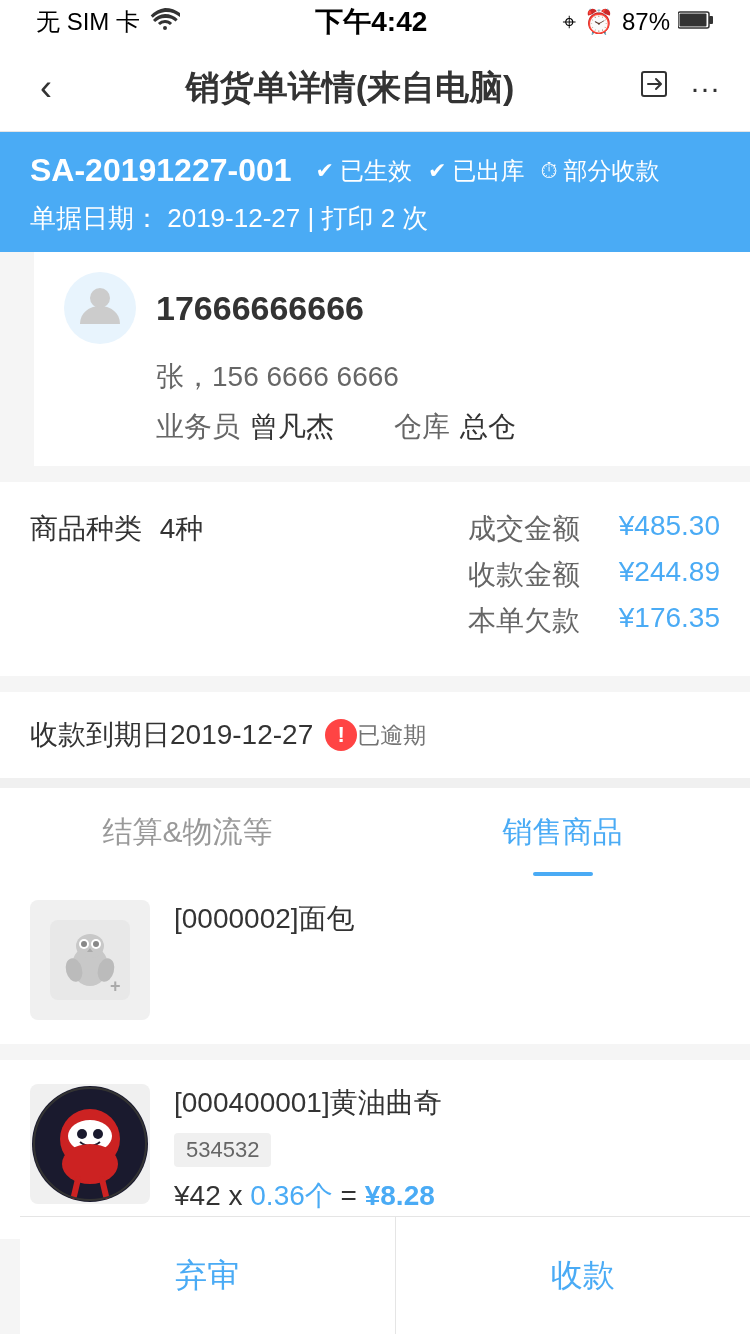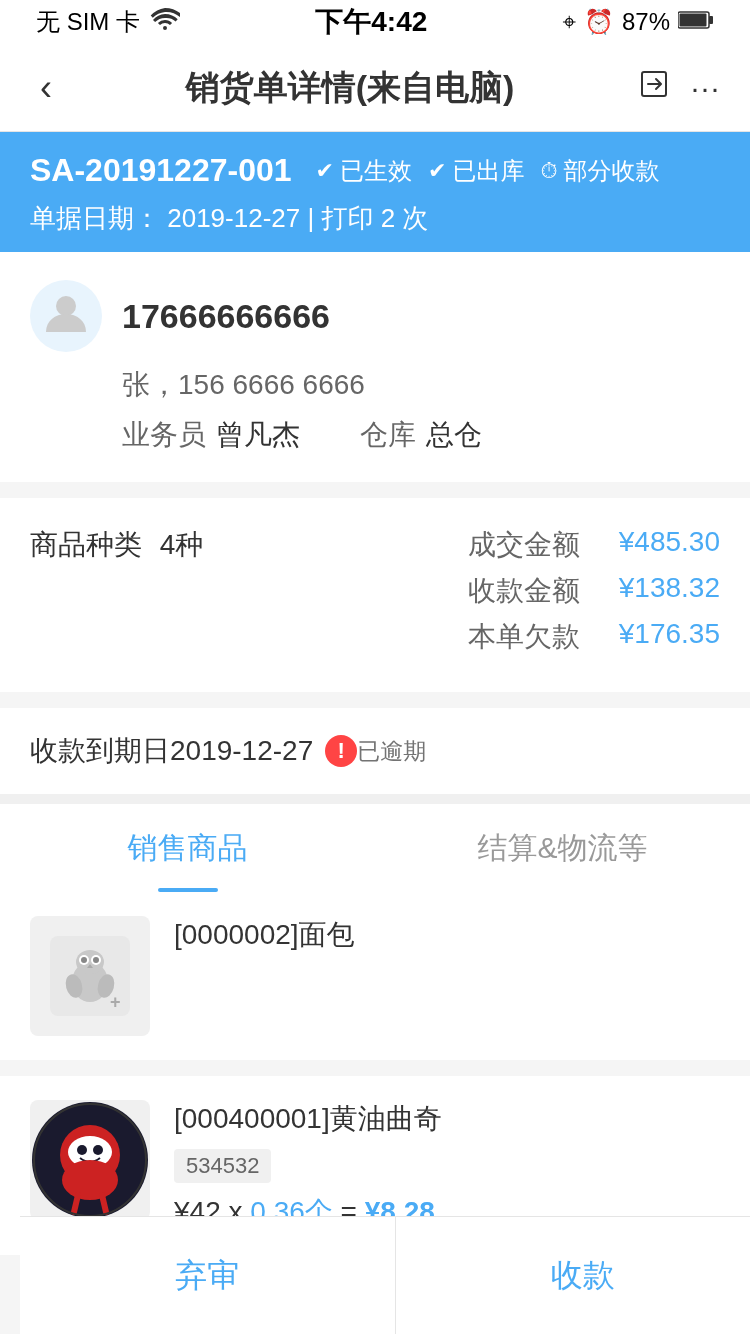--- a/index.html
+++ b/index.html
@@ -82,22 +82,23 @@
     }
     .status-tag .icon { font-size: 22px; }
     .banner-bottom {
       color: #fff;
       font-size: 26px;
     }
 
     
     .customer-section {
       background: #fff;
-      padding: 28px 30px;
+      padding: 20px 30px;
       margin-bottom: 16px;
+      margin-left: 34px;
     }
     .customer-header {
       display: flex;
       align-items: center;
       gap: 20px;
       margin-bottom: 14px;
     }
     .avatar {
       width: 72px;
       height: 72px;
@@ -368,43 +369,43 @@
       <span>商品种类</span>
       <span style="margin-left:10px;">4种</span>
     </div>
     <div class="summary-right">
       <div class="summary-item">
         <span class="summary-item-label">成交金额</span>
         <span class="summary-item-value">¥485.30</span>
       </div>
       <div class="summary-item">
         <span class="summary-item-label">收款金额</span>
-        <span class="summary-item-value">¥138.32</span>
+        <span class="summary-item-value">¥244.89</span>
       </div>
       <div class="summary-item">
         <span class="summary-item-label">本单欠款</span>
         <span class="summary-item-value">¥176.35</span>
       </div>
     </div>
   </div>
 </div>
 
 <div class="due-section">
   <span>收款到期日</span>
   <span style="margin-right:12px;">2019-12-27</span>
   <div class="overdue-badge">!</div>
   <span class="overdue-text">已逾期</span>
 </div>
 
 <div class="tabs">
+  <div class="tab">
+    <span>结算&amp;物流等</span>
+  </div>
   <div class="tab active">
     <span>销售商品</span>
-  </div>
-  <div class="tab">
-    <span>结算&amp;物流等</span>
   </div>
 </div>
 
 <div class="product-list">
 
   <div class="product-item">
     <div class="product-thumb">
       <svg class="thumb-owl" viewBox="0 0 80 80" fill="none">
         <rect width="80" height="80" rx="8" fill="#e8e8e8"></rect>
 

